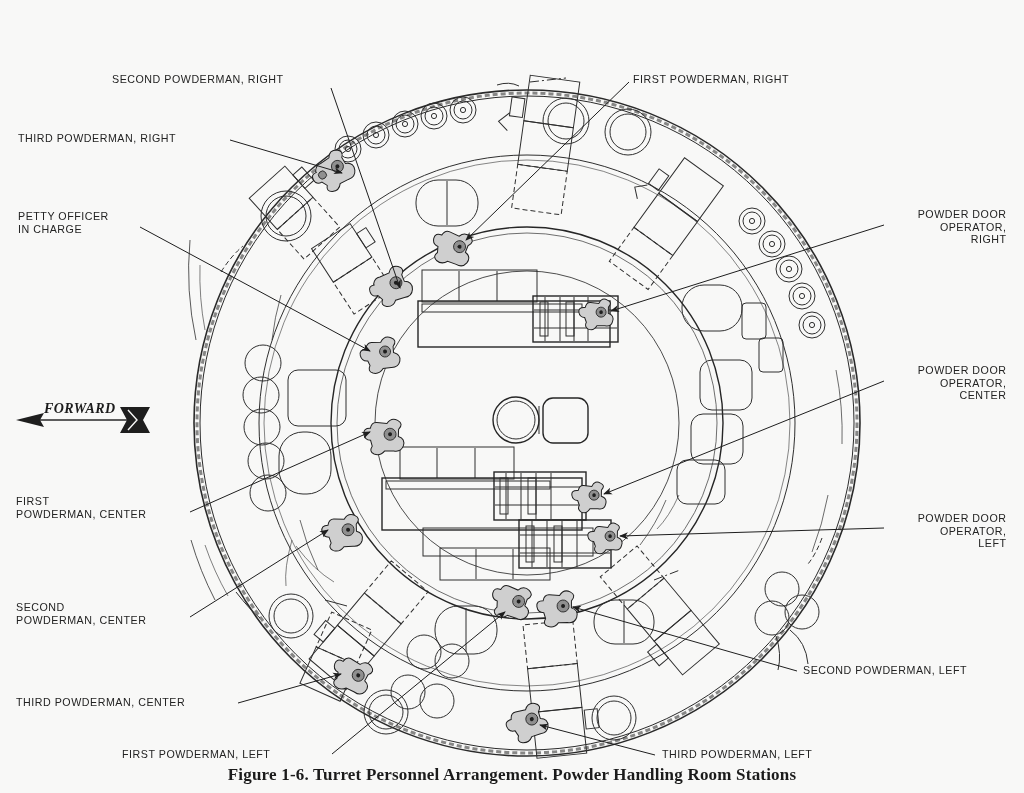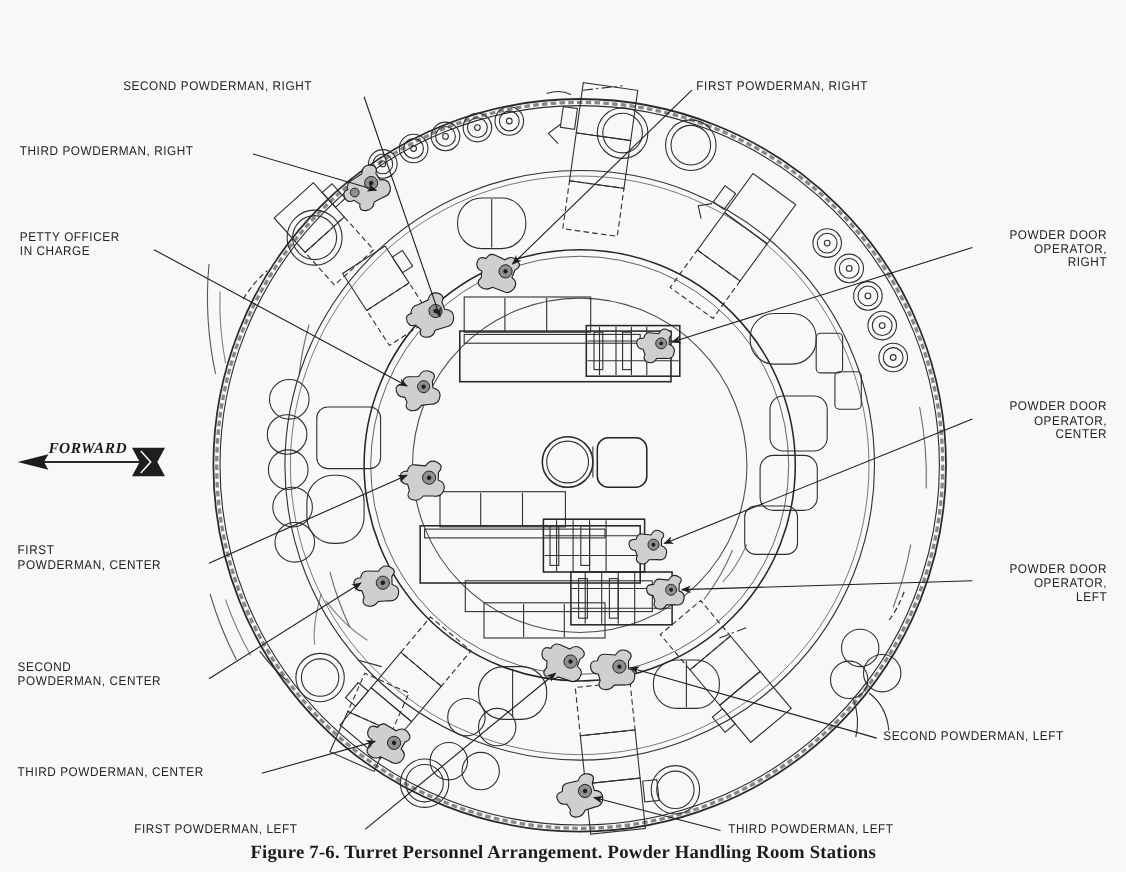--- a/index.html
+++ b/index.html
@@ -473,15 +473,15 @@
   <div class="lbl l" style="left:16px;top:656px;">THIRD POWDERMAN, CENTER</div>
 
   <div class="lbl l" style="left:122px;top:708px;">FIRST POWDERMAN, LEFT</div>
 
   <div class="lbl l" style="left:803px;top:624px;">SECOND POWDERMAN, LEFT</div>
 
   <div class="lbl l" style="left:662px;top:708px;">THIRD POWDERMAN, LEFT</div>
 
   <div class="forward-word" style="left:44px;top:361px;">FORWARD</div>
 
-  <div class="caption">Figure 7-6.  Turret Personnel Arrangement.  Powder Handling Room Stations</div>
+  <div class="caption">Figure 1-6.  Turret Personnel Arrangement.  Powder Handling Room Stations</div>
 
 </div>
 
 </body></html>

